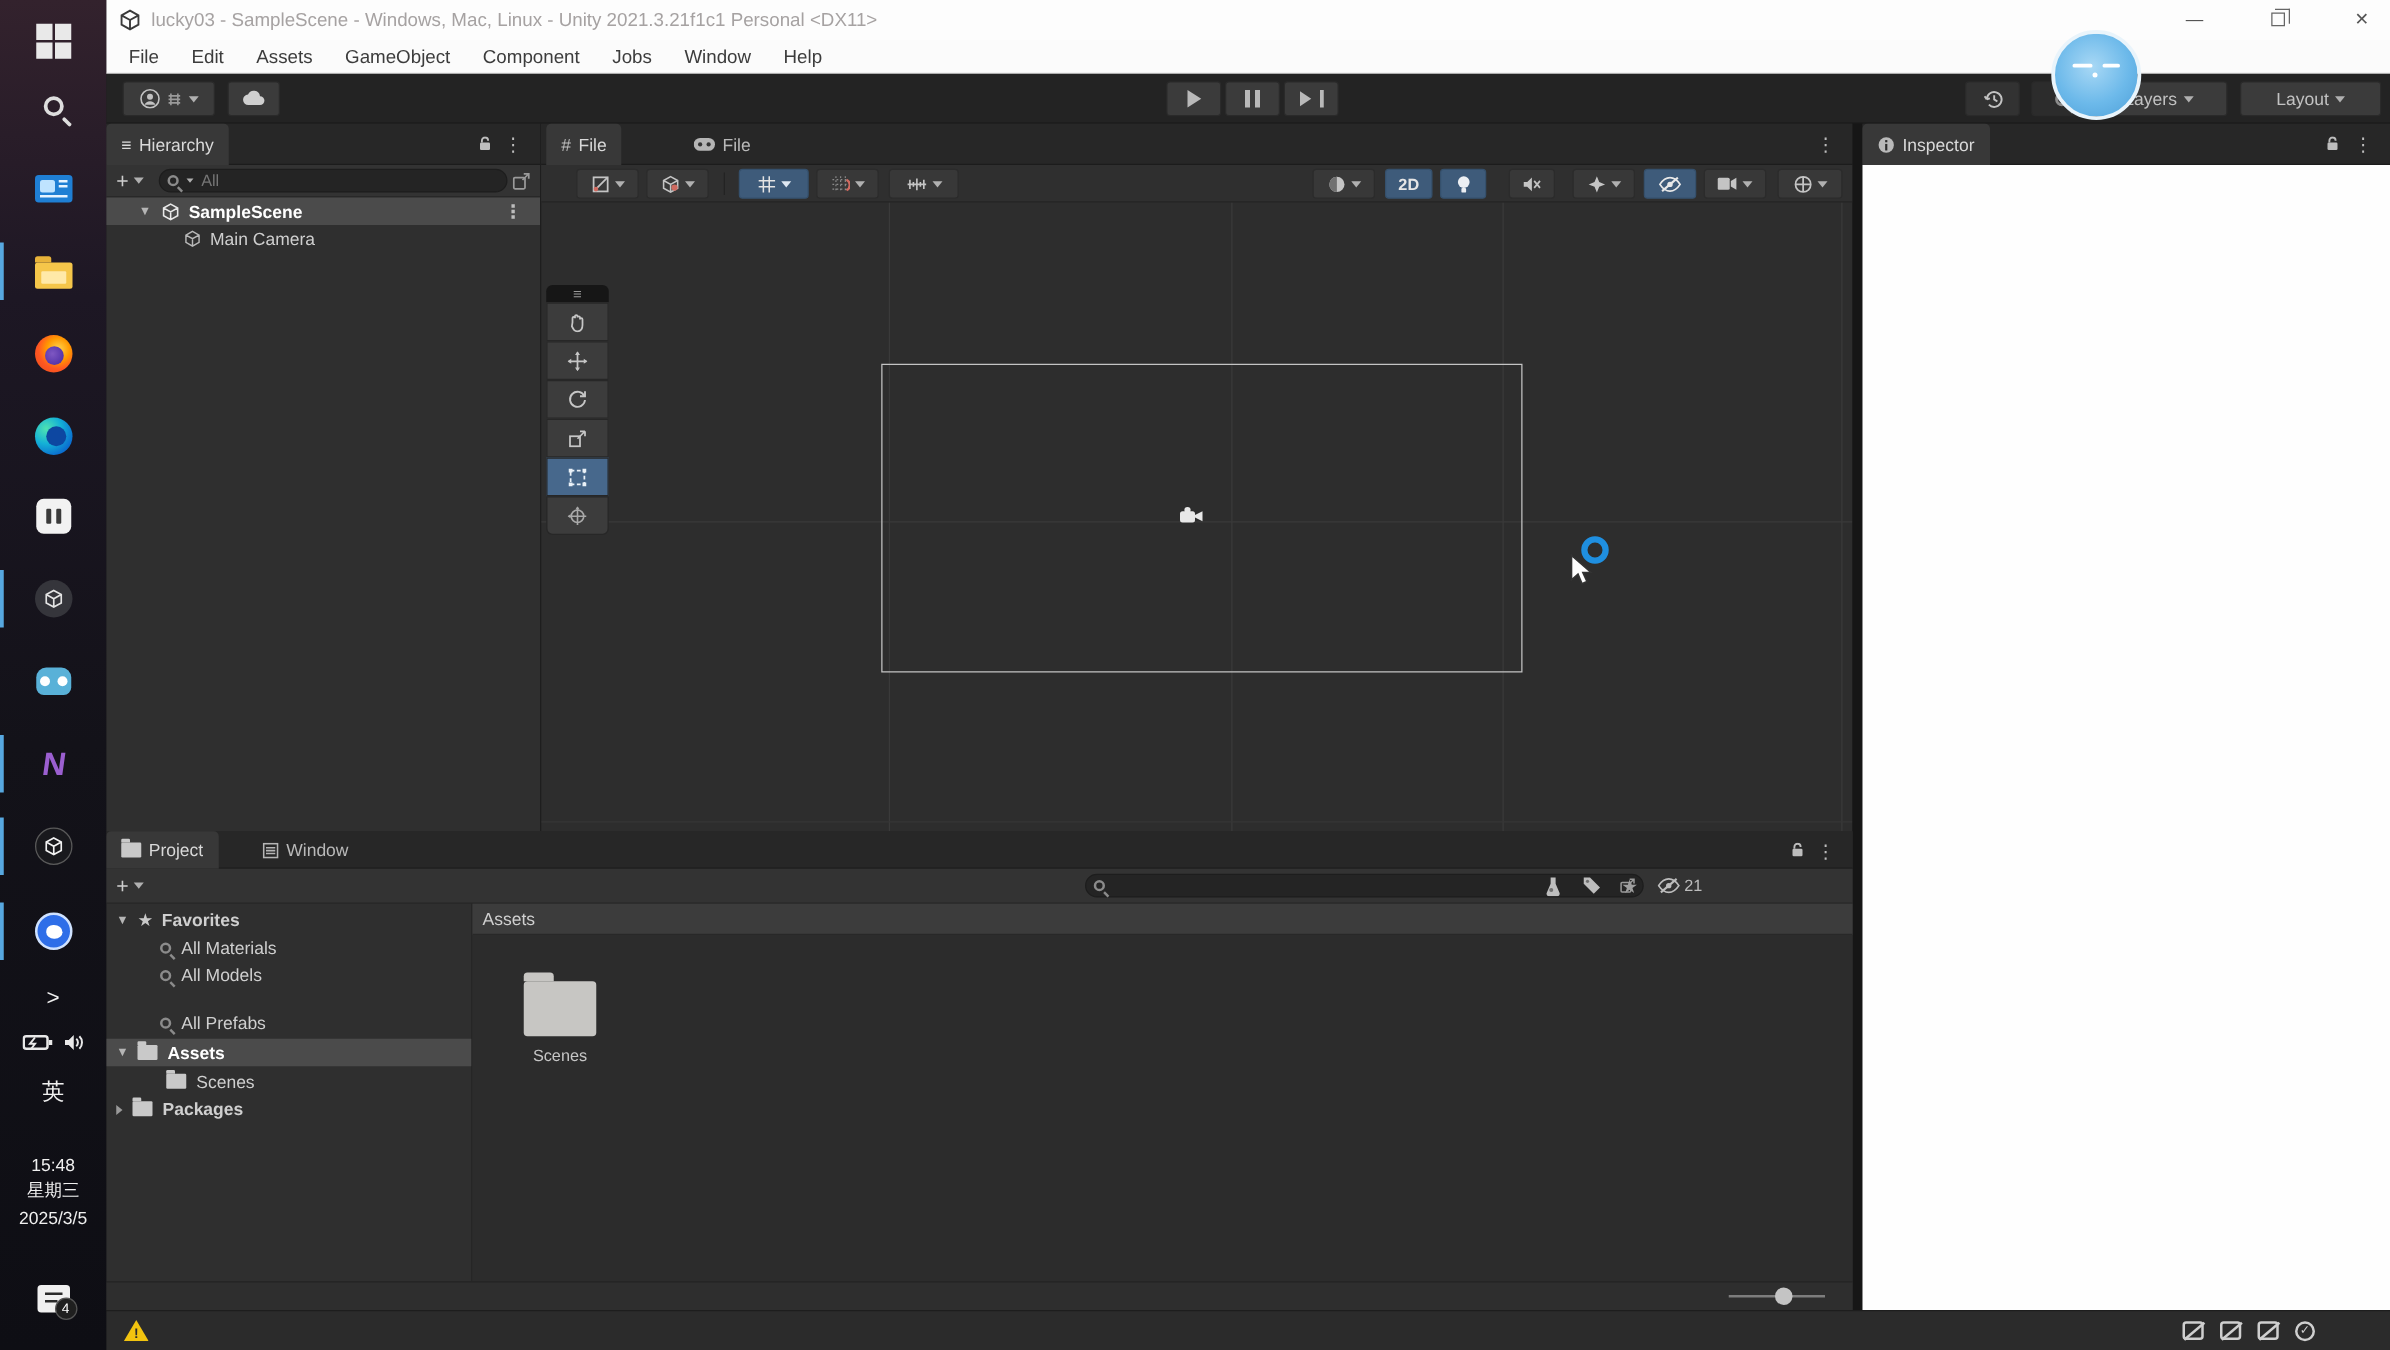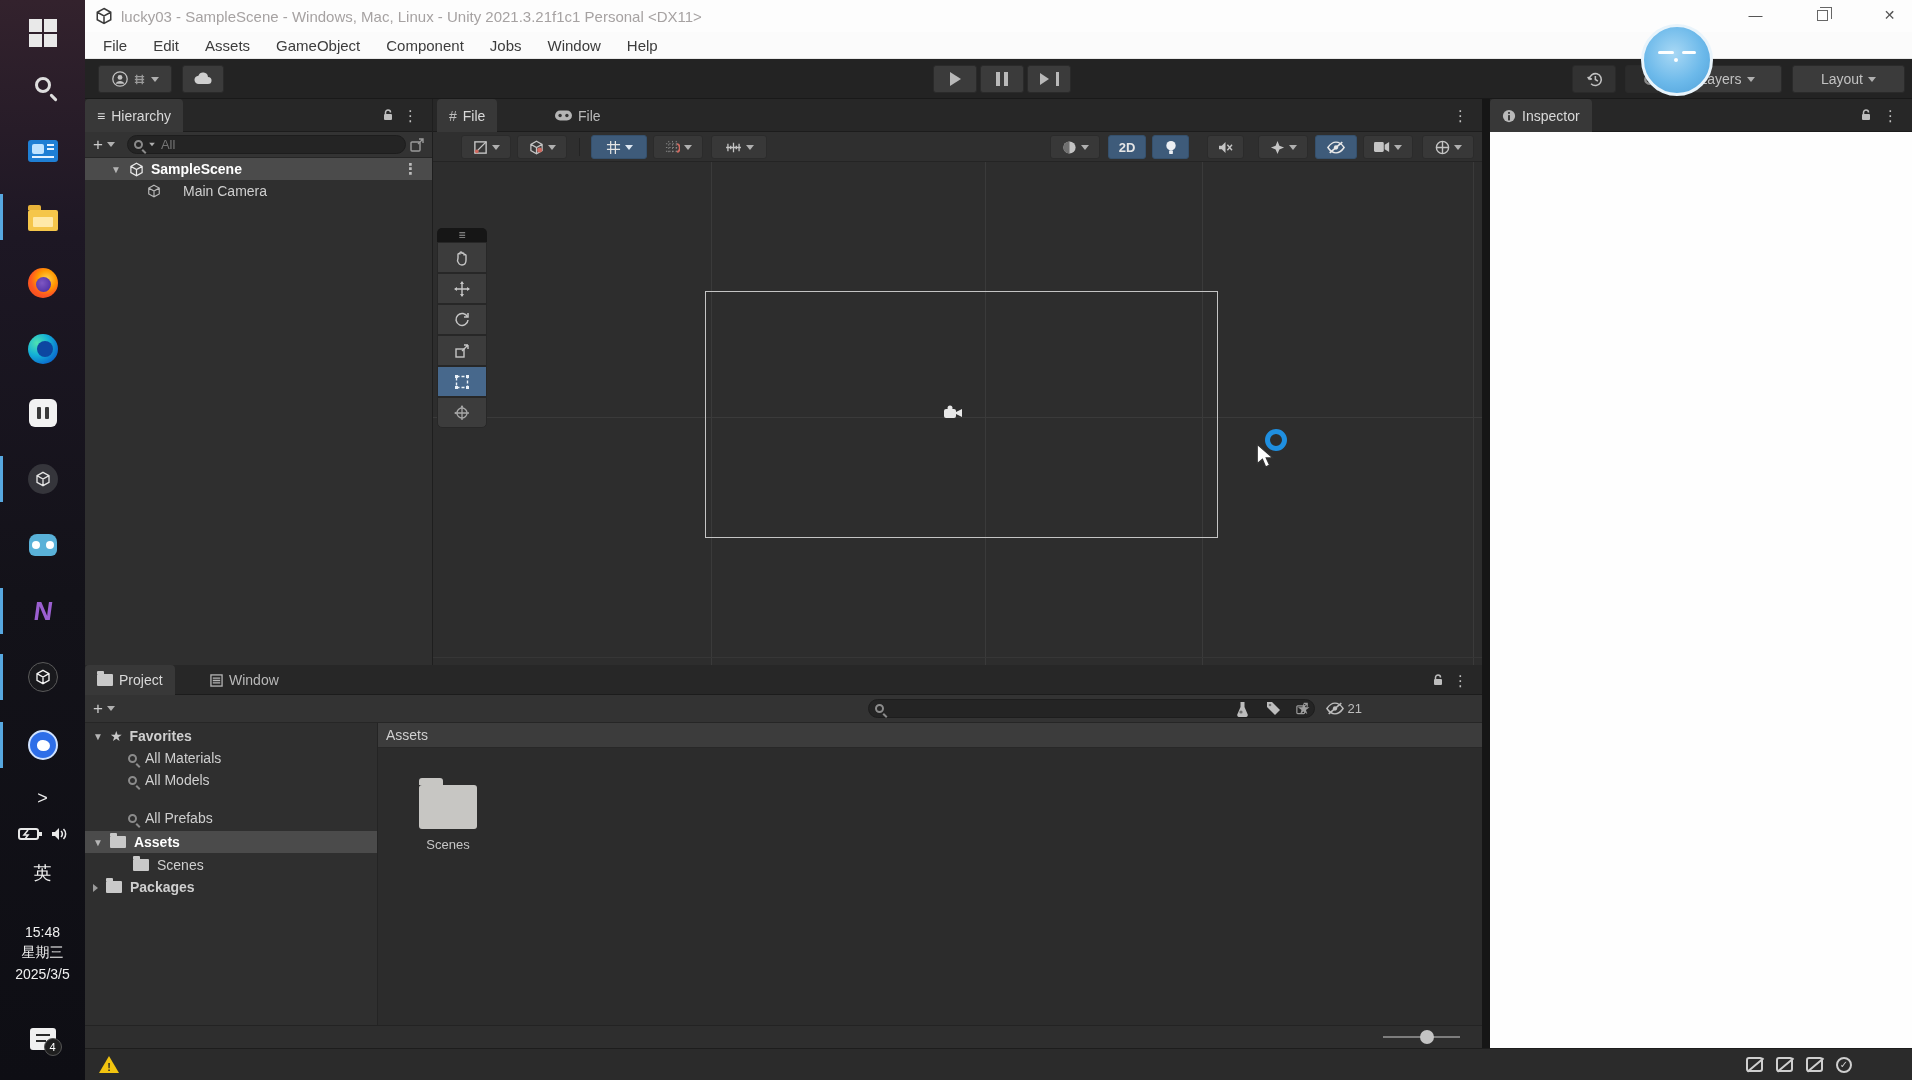--- a/index.html
+++ b/index.html
@@ -326,21 +326,21 @@
       <svg width="15" height="15" viewBox="0 0 24 24" style="margin-left:8px">
           <path d="M12 2 21 7v10l-9 5-9-5V7z M3 7l9 5 9-5 M12 12v10" fill="none" stroke="#e8e8e8" stroke-width="2"></path>
         </svg>
       <span style="margin-left:7px">SampleScene</span>
       <span class="kebab" style="position:absolute;right:14px">⋮</span>
     </div>
     <div class="row" style="top:81px">
       <svg width="14" height="14" viewBox="0 0 24 24" style="margin-left:62px">
           <path d="M12 2 21 7v10l-9 5-9-5V7z M3 7l9 5 9-5 M12 12v10" fill="none" stroke="#b9b9b9" stroke-width="2"></path>
         </svg>
-      <span style="margin-left:22px">Main Camera</span>
+      <span style="margin-left:7px">Main Camera</span>
     </div>
   </div>
 
   <div id="sceneview" class="abs">
     <div class="tabbar">
       <div class="tab active" style="left:4px">
         <span style="color:#bdbdbd">#</span>
         <span>File</span>
       </div>
       <div class="tab" style="left:110px">

